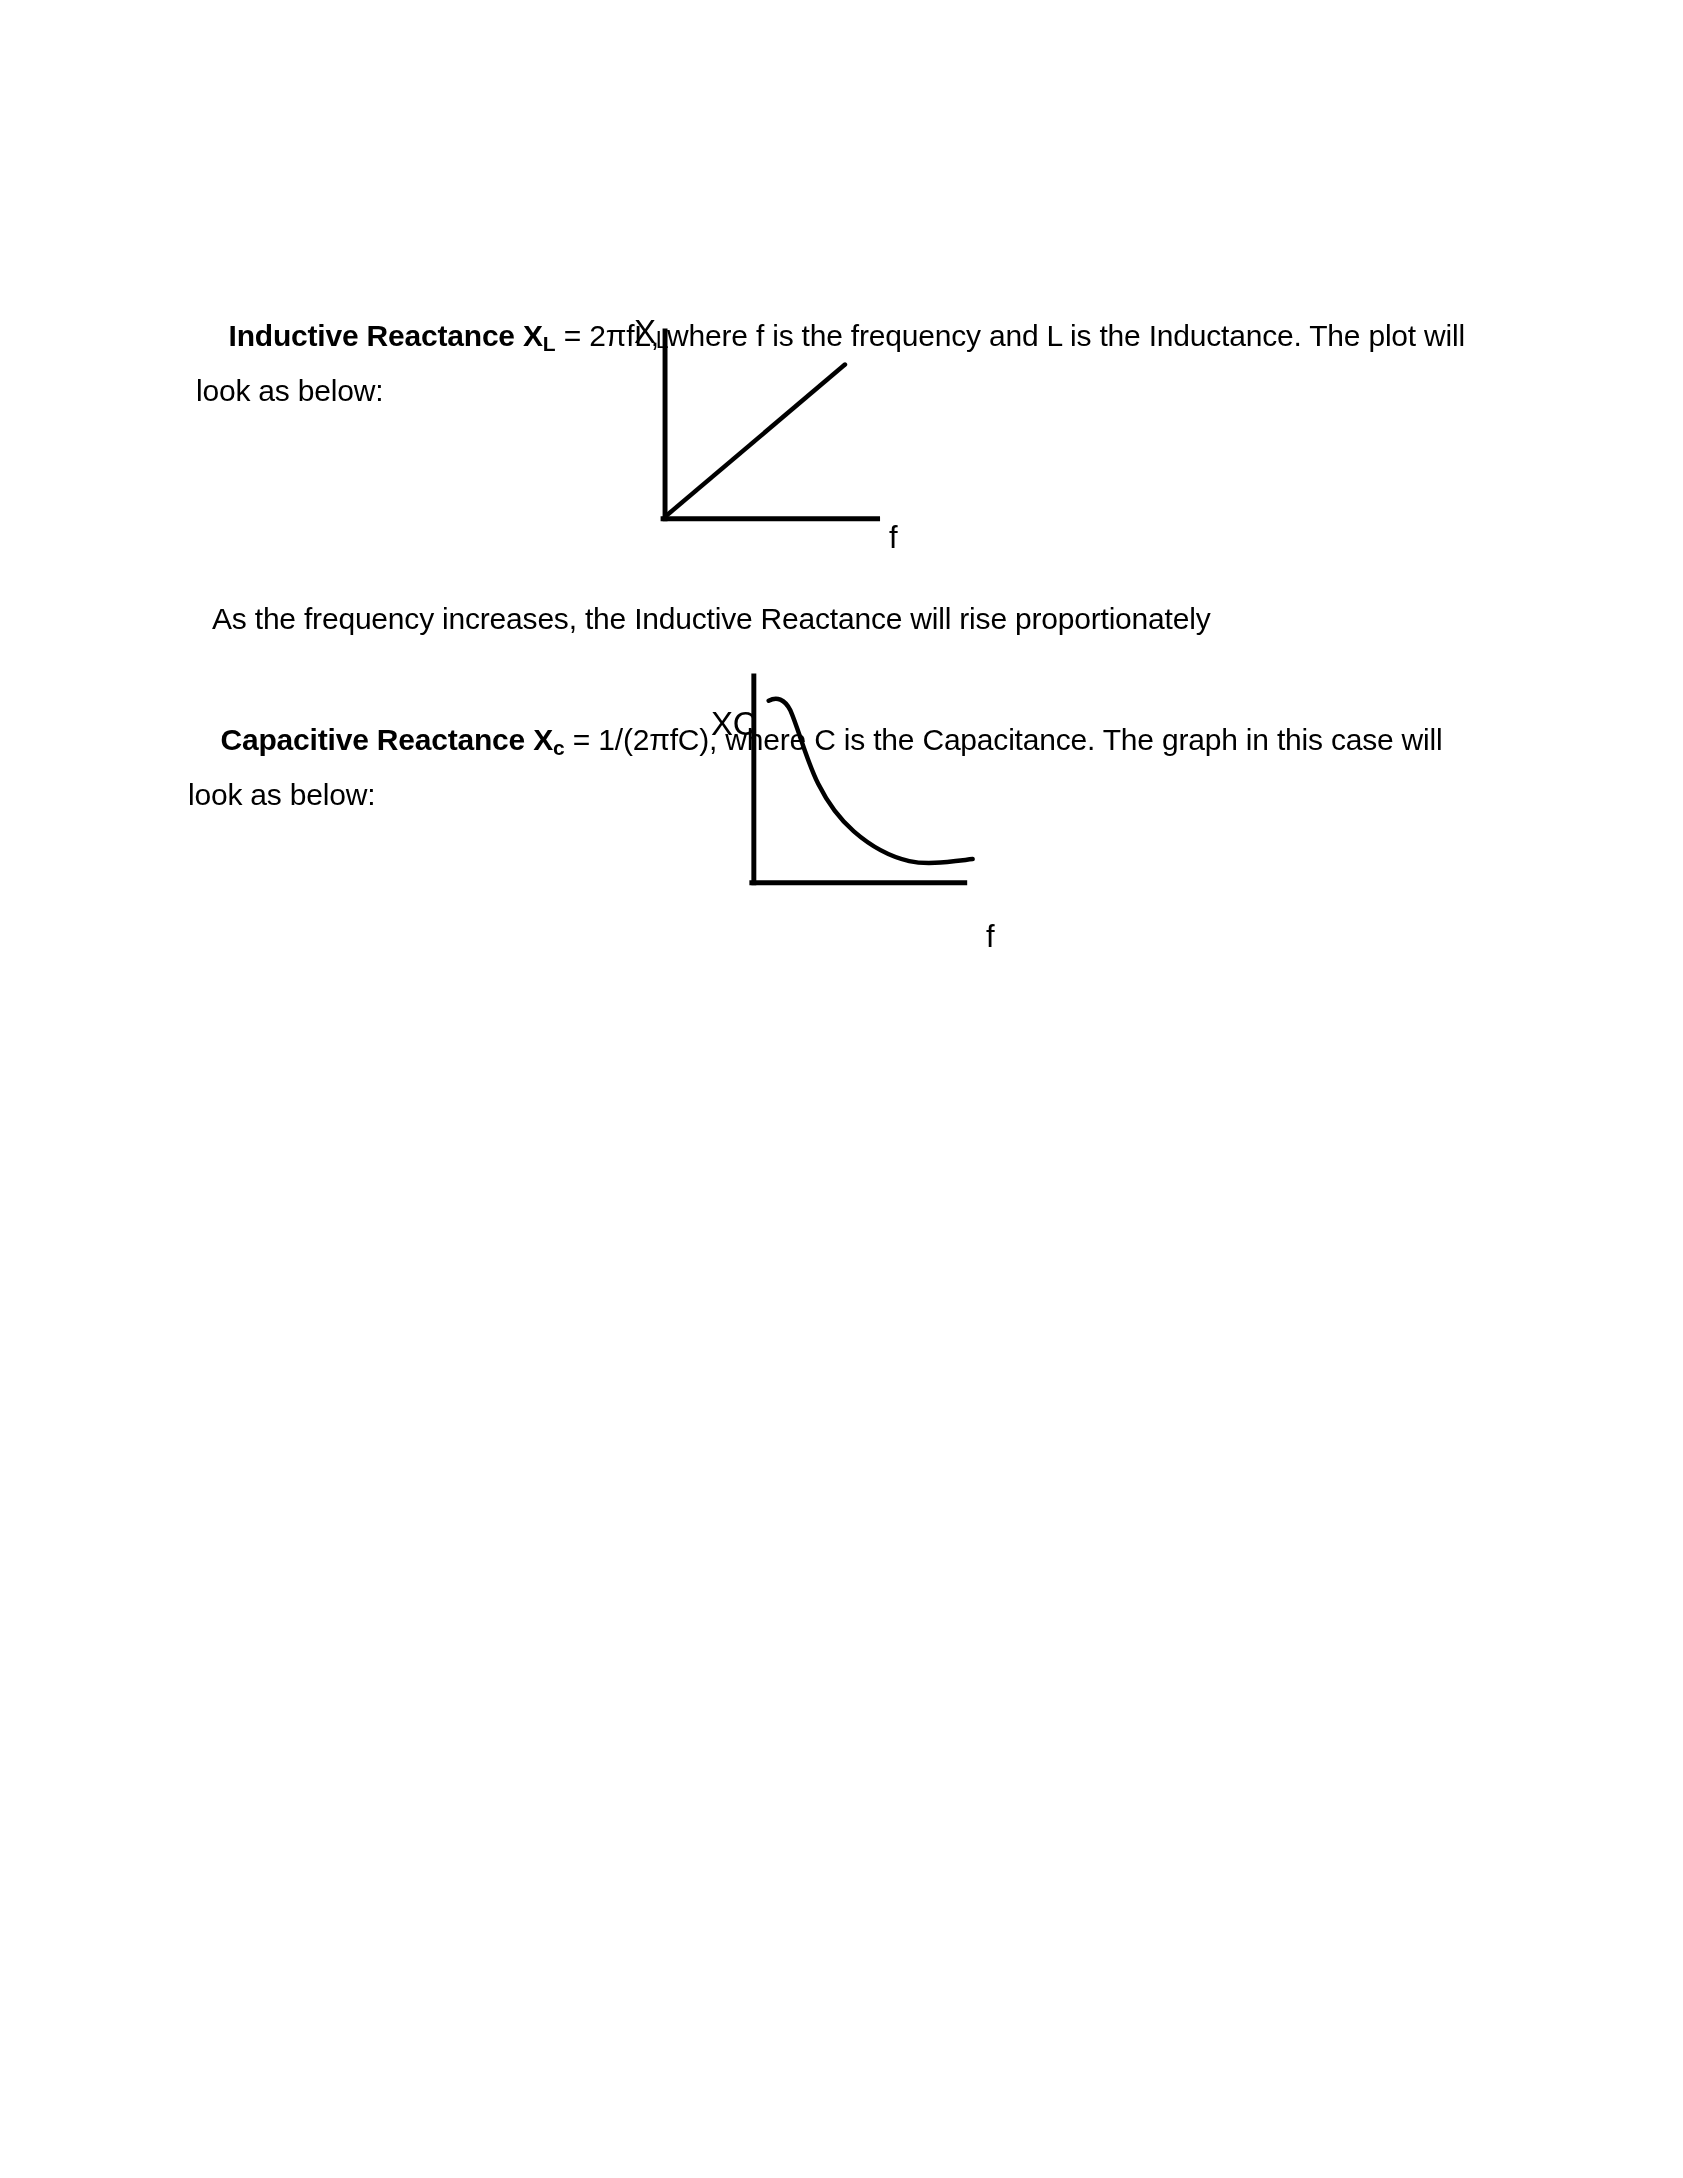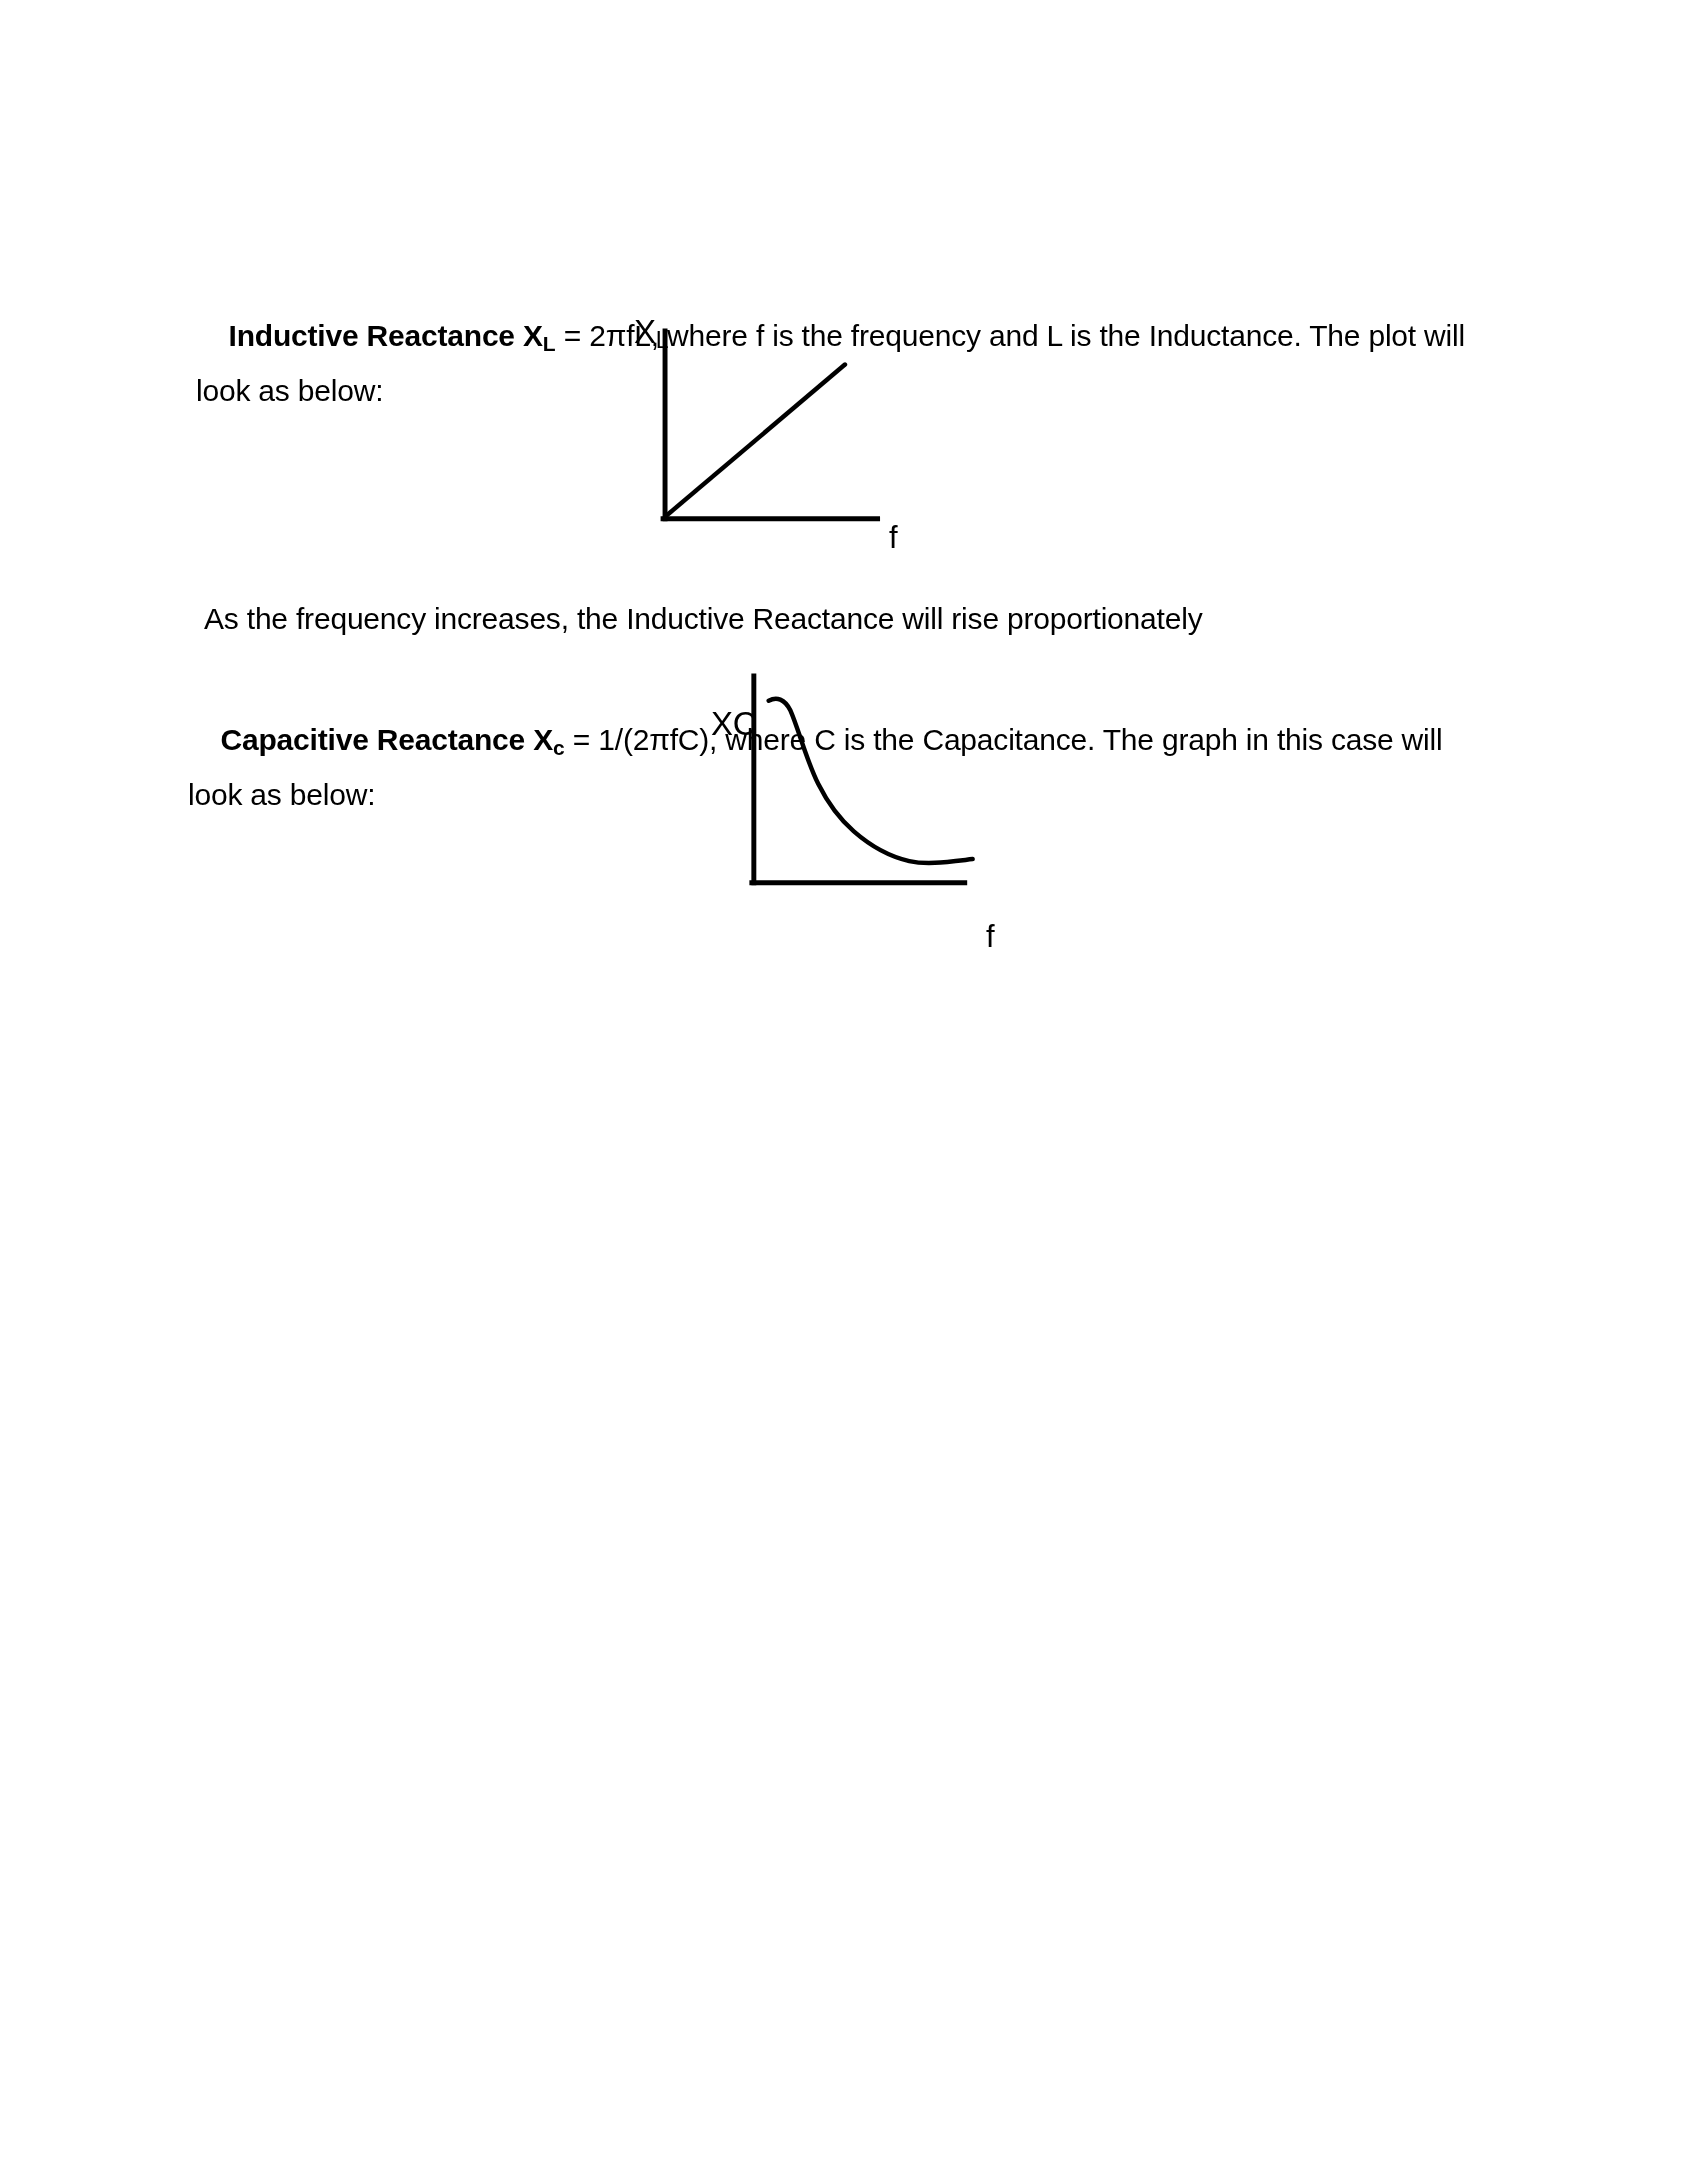--- a/index.html
+++ b/index.html
@@ -46,21 +46,21 @@
     font-weight: bold;
     letter-spacing: 0;
   }
 
   #para-inductive-heading {
     left: 196px;
     top: 265px;
     width: 1297px;
   }
   #para-inductive-note {
-    left: 204px;
+    left: 212px;
     top: 595px;
     width: 1238px;
   }
   #para-capacitive-heading {
     left: 188px;
     top: 669px;
     width: 1307px;
   }
   #para-capacitive-note {
     left: 196px;

